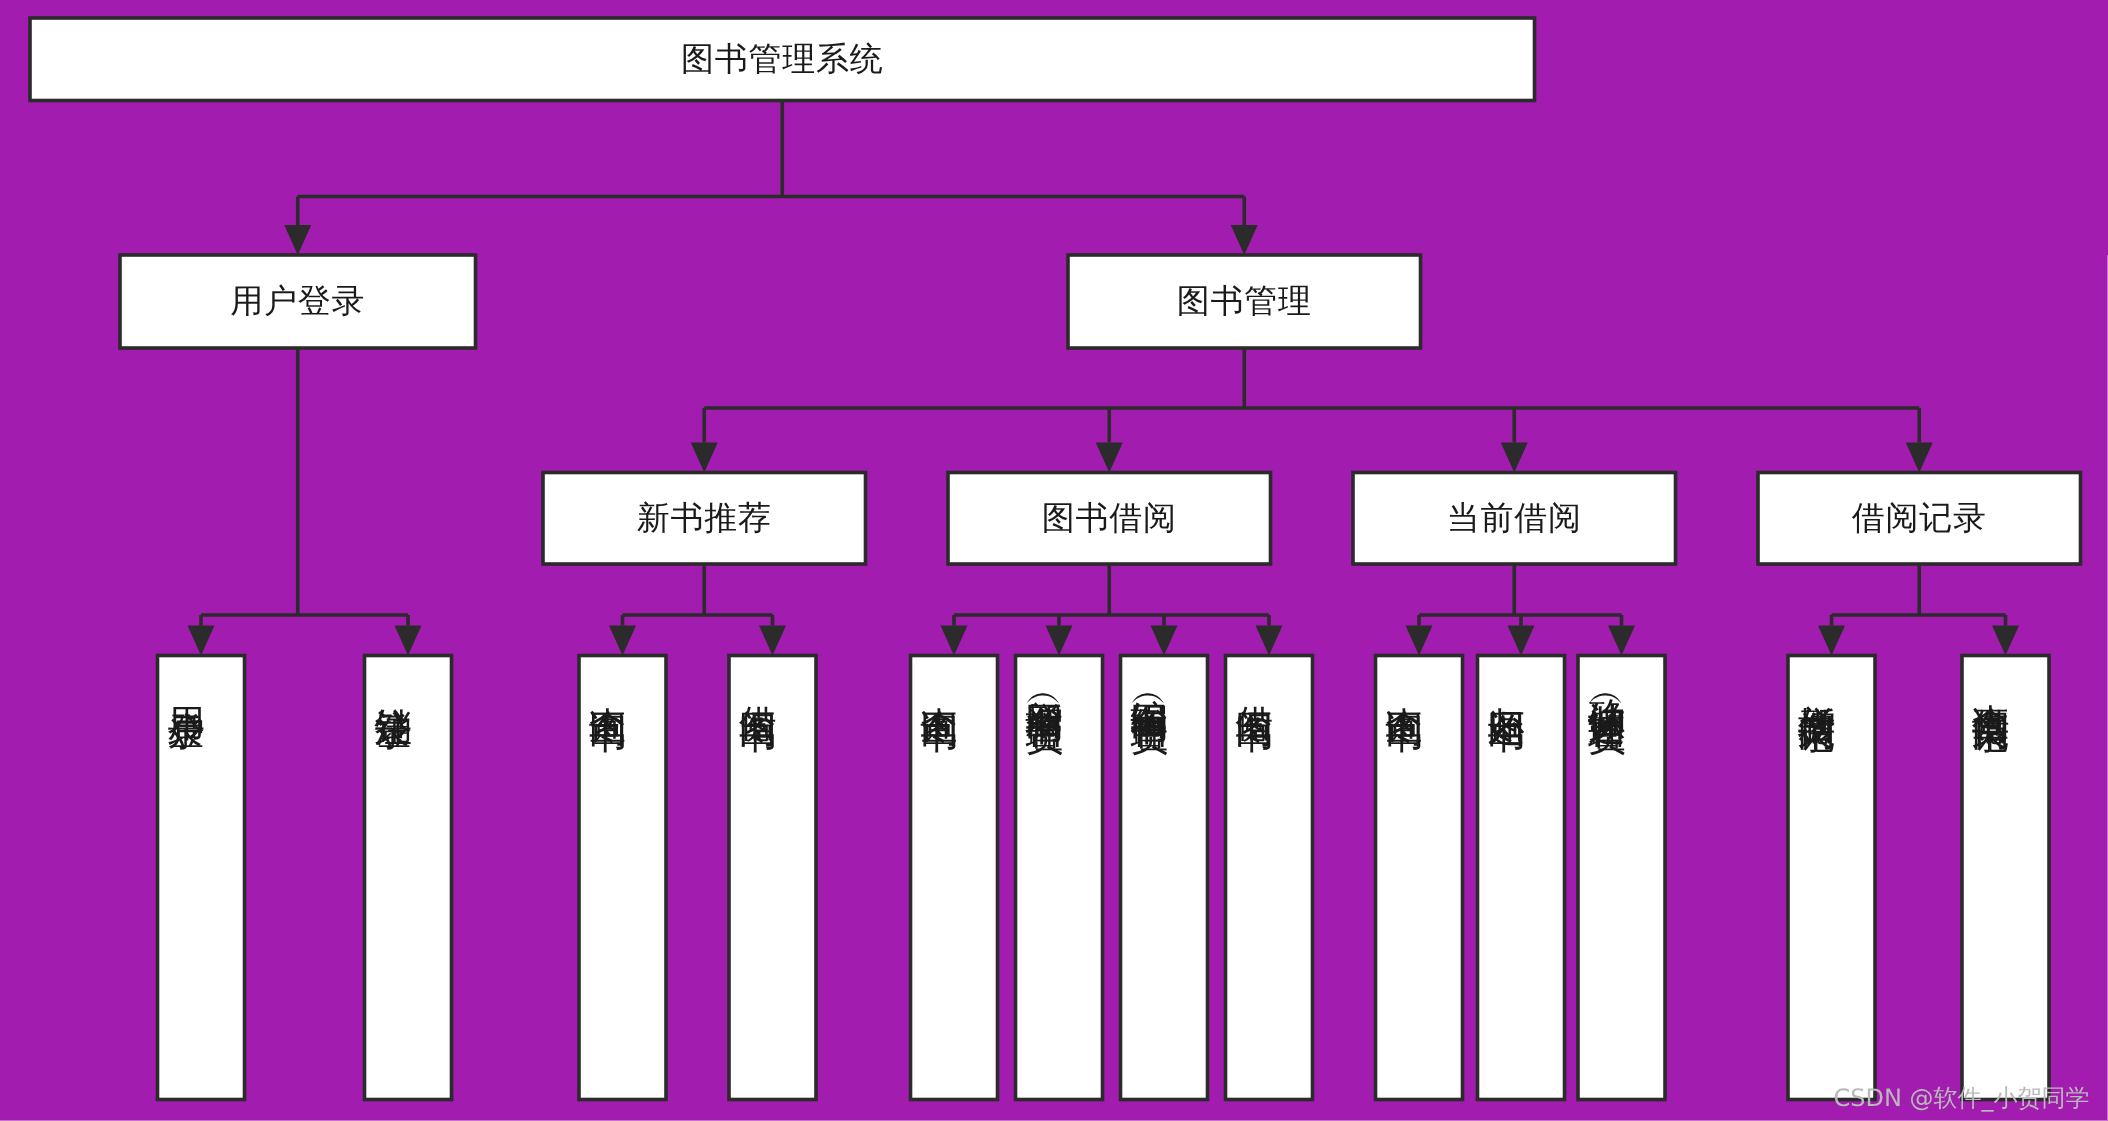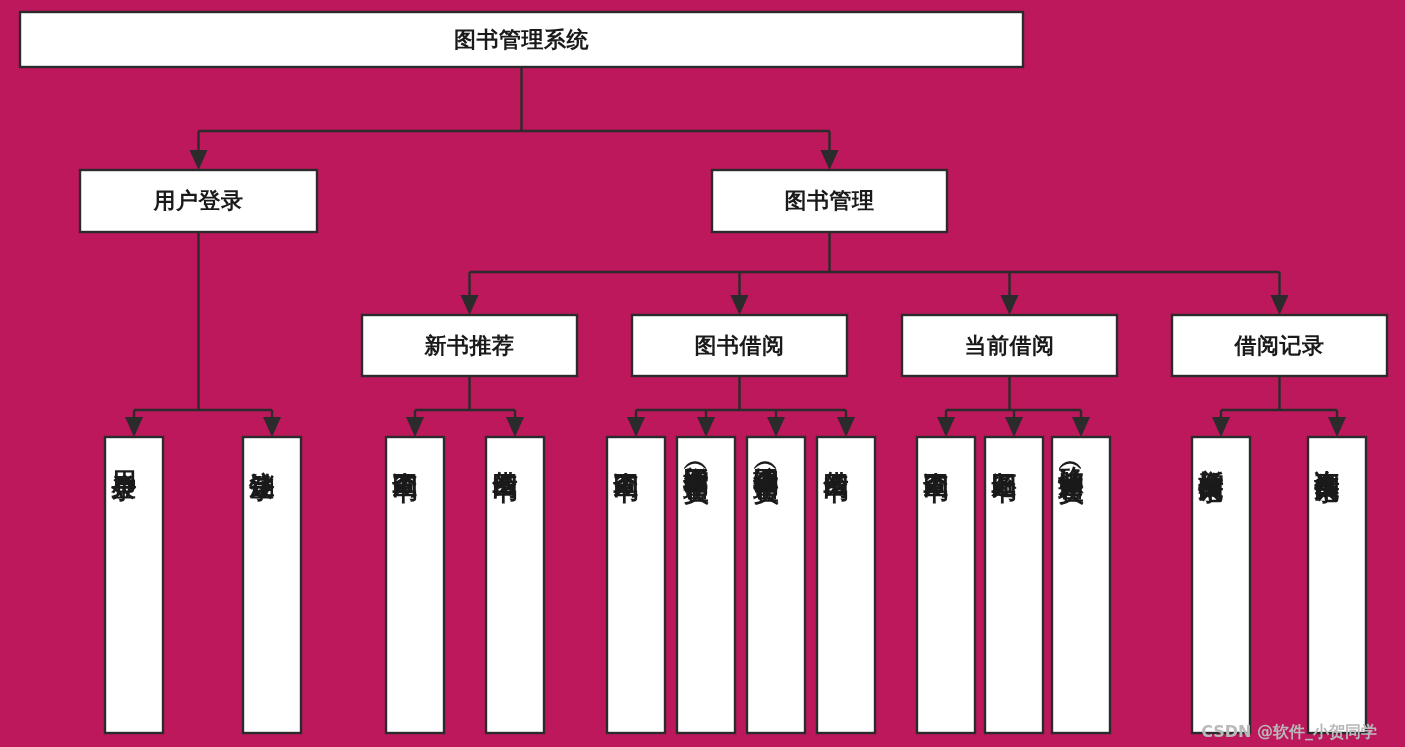--- a/index.html
+++ b/index.html
@@ -11,22 +11,21 @@
   body {
     width: 1405px;
     height: 747px;
     font-family: "DejaVu Sans", "Liberation Sans", sans-serif;
     overflow: hidden;
   }
   #diagram-root {
     position: relative;
     width: 1405px;
     height: 747px;
-    background: #be185d;
-    font-weight: bold;
+    background: #a21caf;
   }
   svg#tree-svg {
     position: absolute;
     top: 0;
     left: 0;
     width: 1405px;
     height: 747px;
     display: block;
   }
   .node-rect {
@@ -56,21 +55,21 @@
     fill: #1a1a1a;
     font-family: "DejaVu Sans", "Liberation Sans", sans-serif;
     font-size: 25px;
     text-anchor: middle;
     writing-mode: vertical-rl;
     glyph-orientation-vertical: 0;
     letter-spacing: 2px;
   }
   .watermark {
     position: absolute;
-    right: 28px;
+    right: 12px;
     bottom: 4px;
     font-family: "DejaVu Sans", "Liberation Sans", sans-serif;
     font-size: 16px;
     color: #b9b9b9;
     white-space: nowrap;
     user-select: none;
   }
 </style>
 </head>
 <body>

